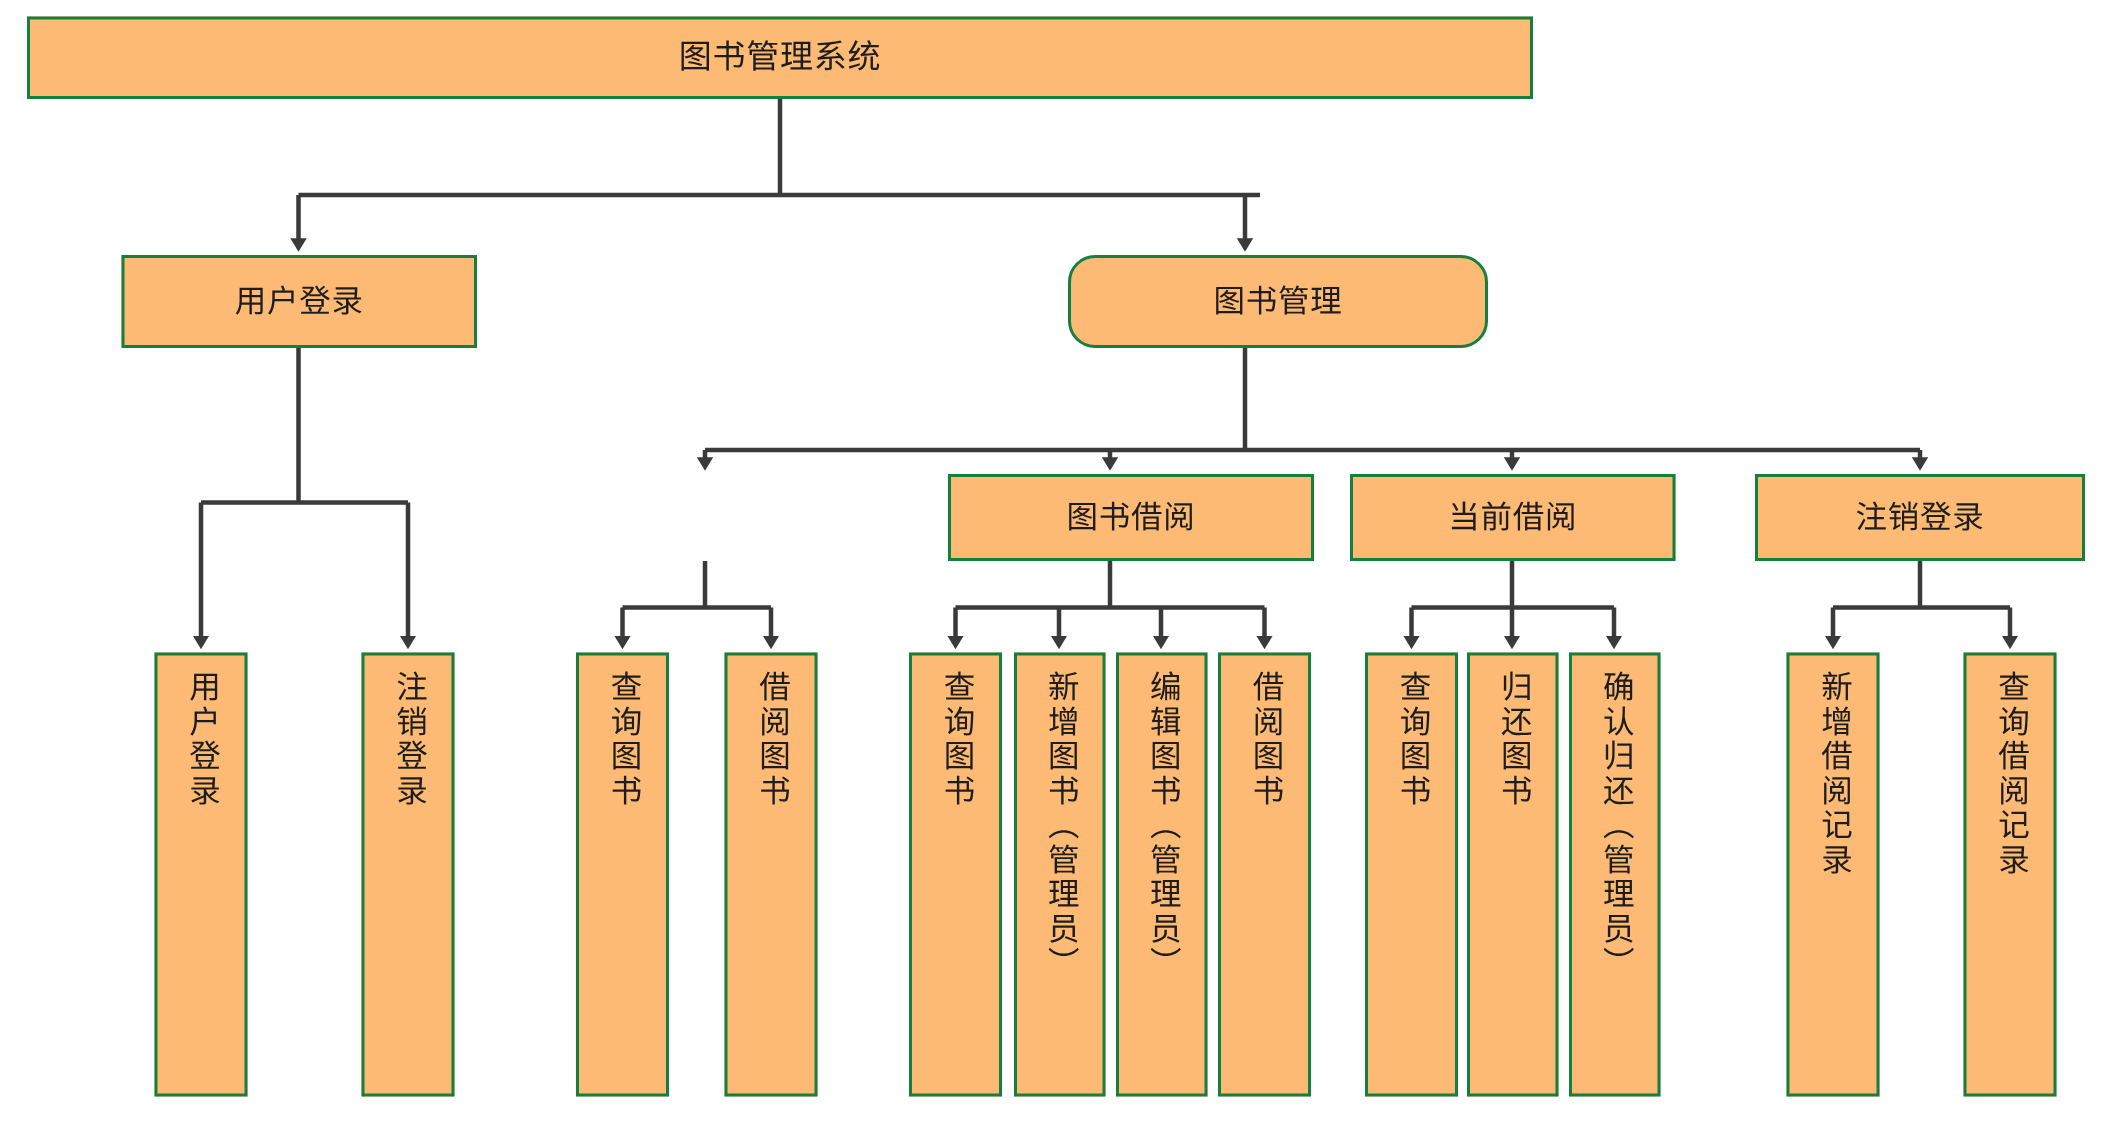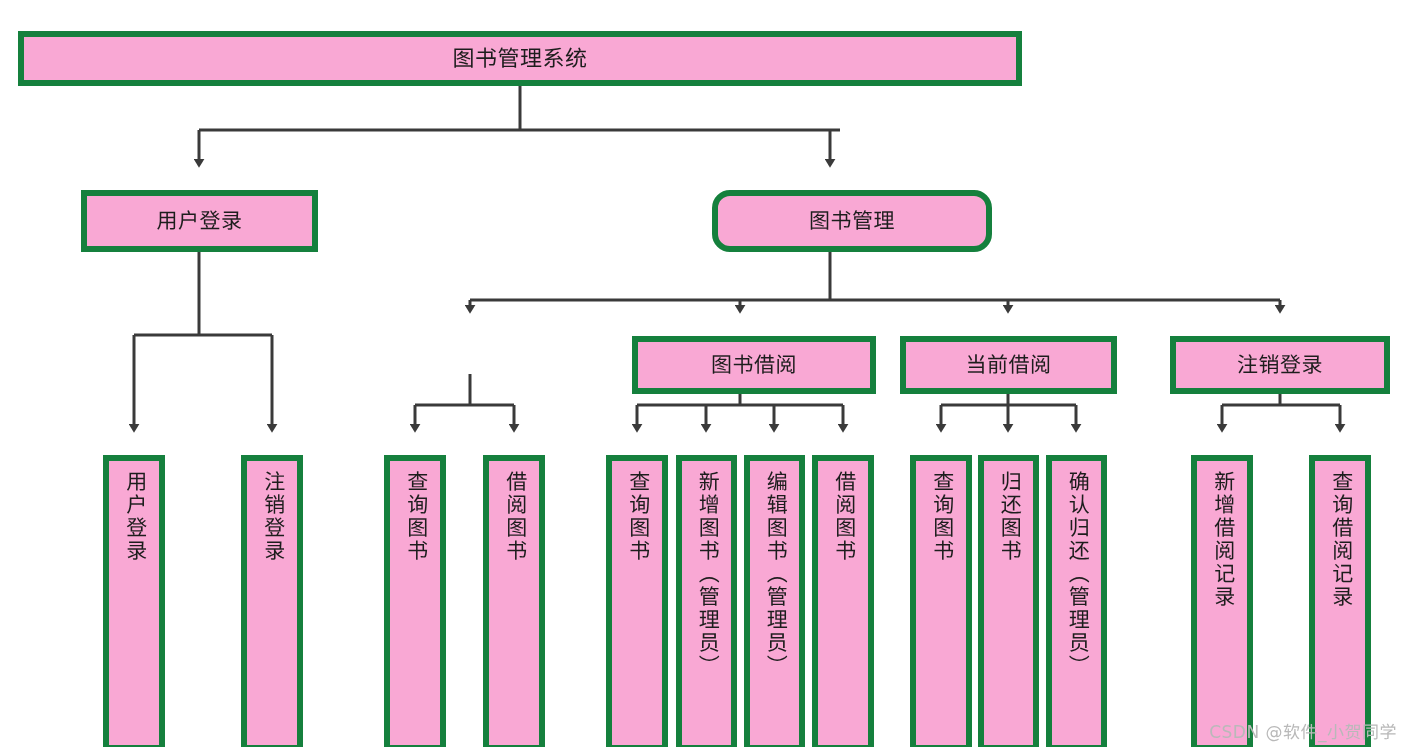--- a/index.html
+++ b/index.html
@@ -22,27 +22,26 @@
     position: absolute;
     left: 0;
     top: 0;
     width: 1405px;
     height: 747px;
     pointer-events: none;
   }
   .node {
     position: absolute;
     box-sizing: border-box;
-    border: 6px solid #15803d;
-    background: #f9a8d4;
+    border: 2px solid #15803d;
+    background: #fdba74;
     display: flex;
     align-items: center;
     justify-content: center;
     color: #1d1d1d;
-    margin-top: 20px;
   }
   .node-label {
     display: block;
     text-align: center;
     line-height: 1.18;
     letter-spacing: 0.5px;
     white-space: nowrap;
   }
   
   .node.horiz .node-label {
@@ -202,15 +201,14 @@
   </div>
 
   <div class="node vert" style="left:1191px; top:435px; width:62px; height:296px;">
     <span class="node-label">新增借阅记录</span>
   </div>
 
   <div class="node vert" style="left:1309px; top:435px; width:62px; height:296px;">
     <span class="node-label">查询借阅记录</span>
   </div>
 
-  <div id="watermark">CSDN @软件_小贺同学</div>
 
 </div>
 
 </body></html>

